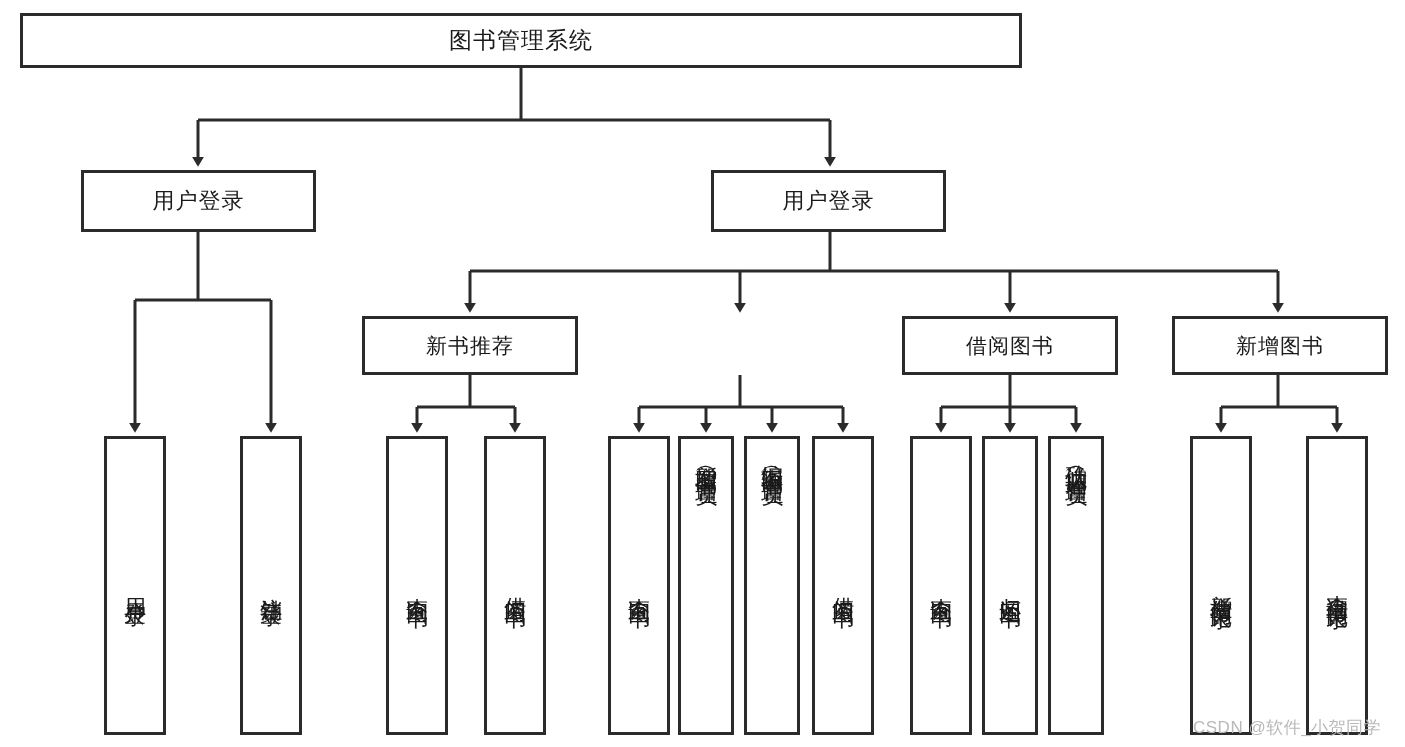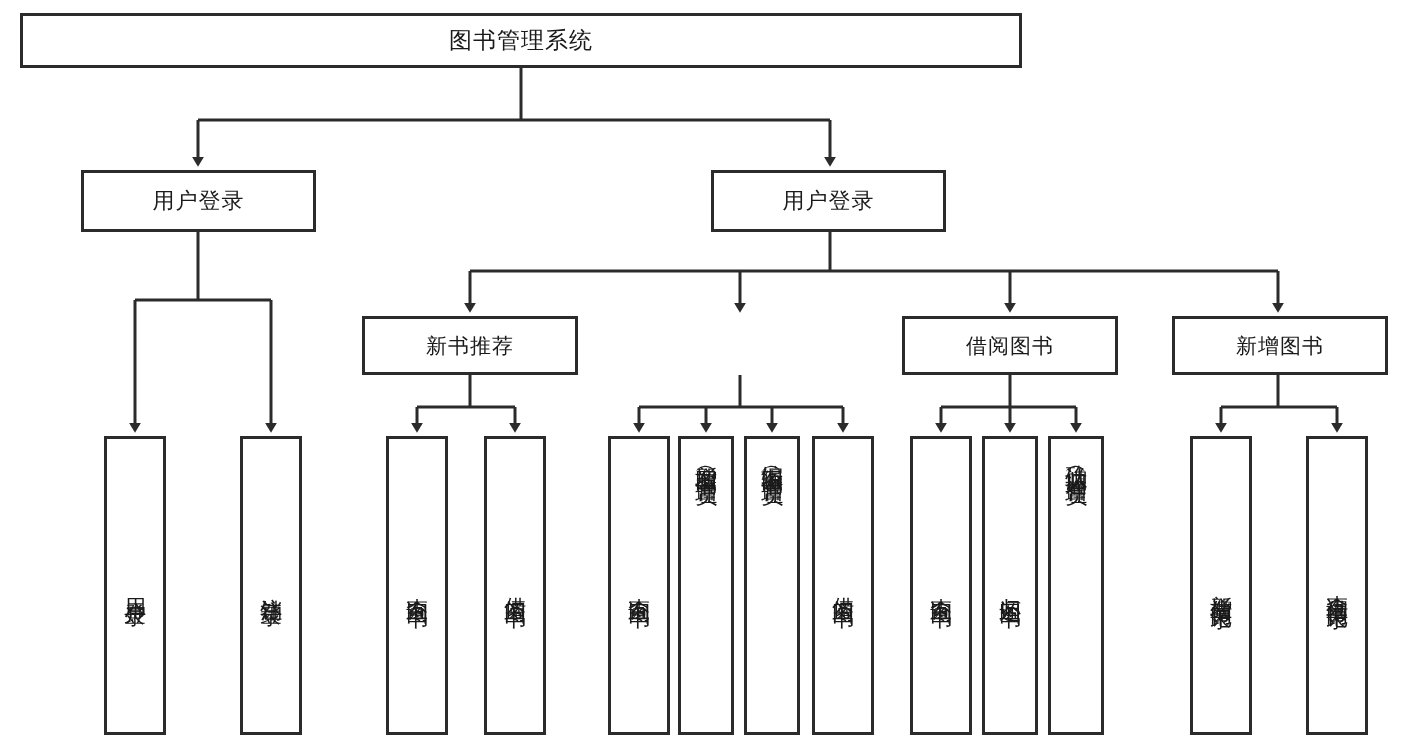--- a/index.html
+++ b/index.html
@@ -187,14 +187,15 @@
     <span class="label">确认归还（管理员）</span>
   </div>
 
   <div class="node leaf" style="left:1190px; top:436px; width:62px; height:299px;">
     <span class="label">新增借阅记录</span>
   </div>
   <div class="node leaf" style="left:1306px; top:436px; width:62px; height:299px;">
     <span class="label">查询借阅记录</span>
   </div>
 
+  <div class="watermark" style="left:1193px; top:716px;">CSDN @软件_小贺同学</div>
 
 </div>
 
 </body></html>

